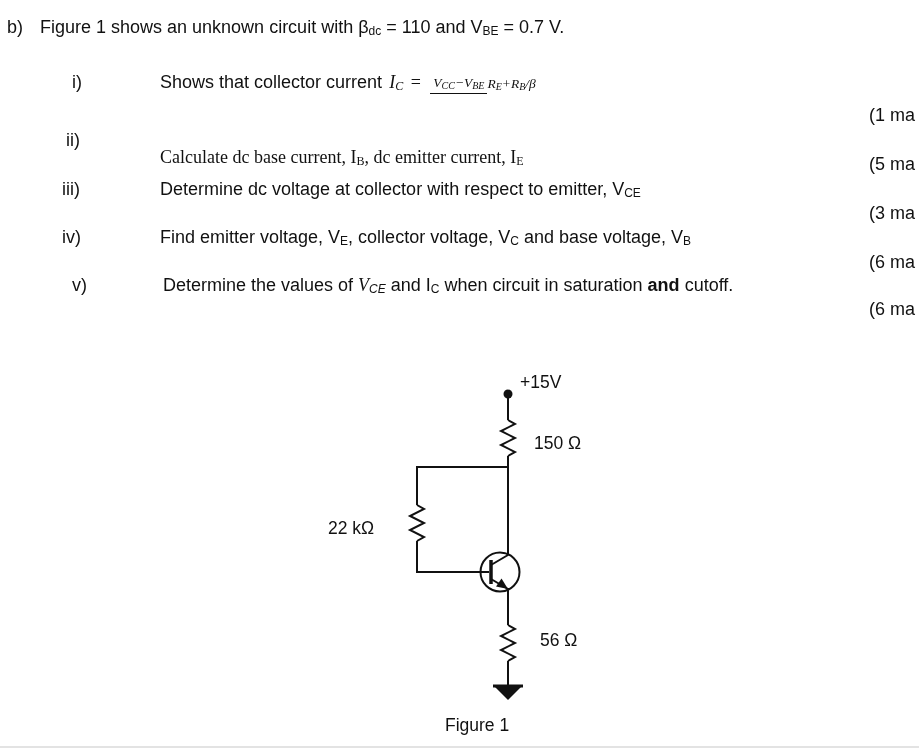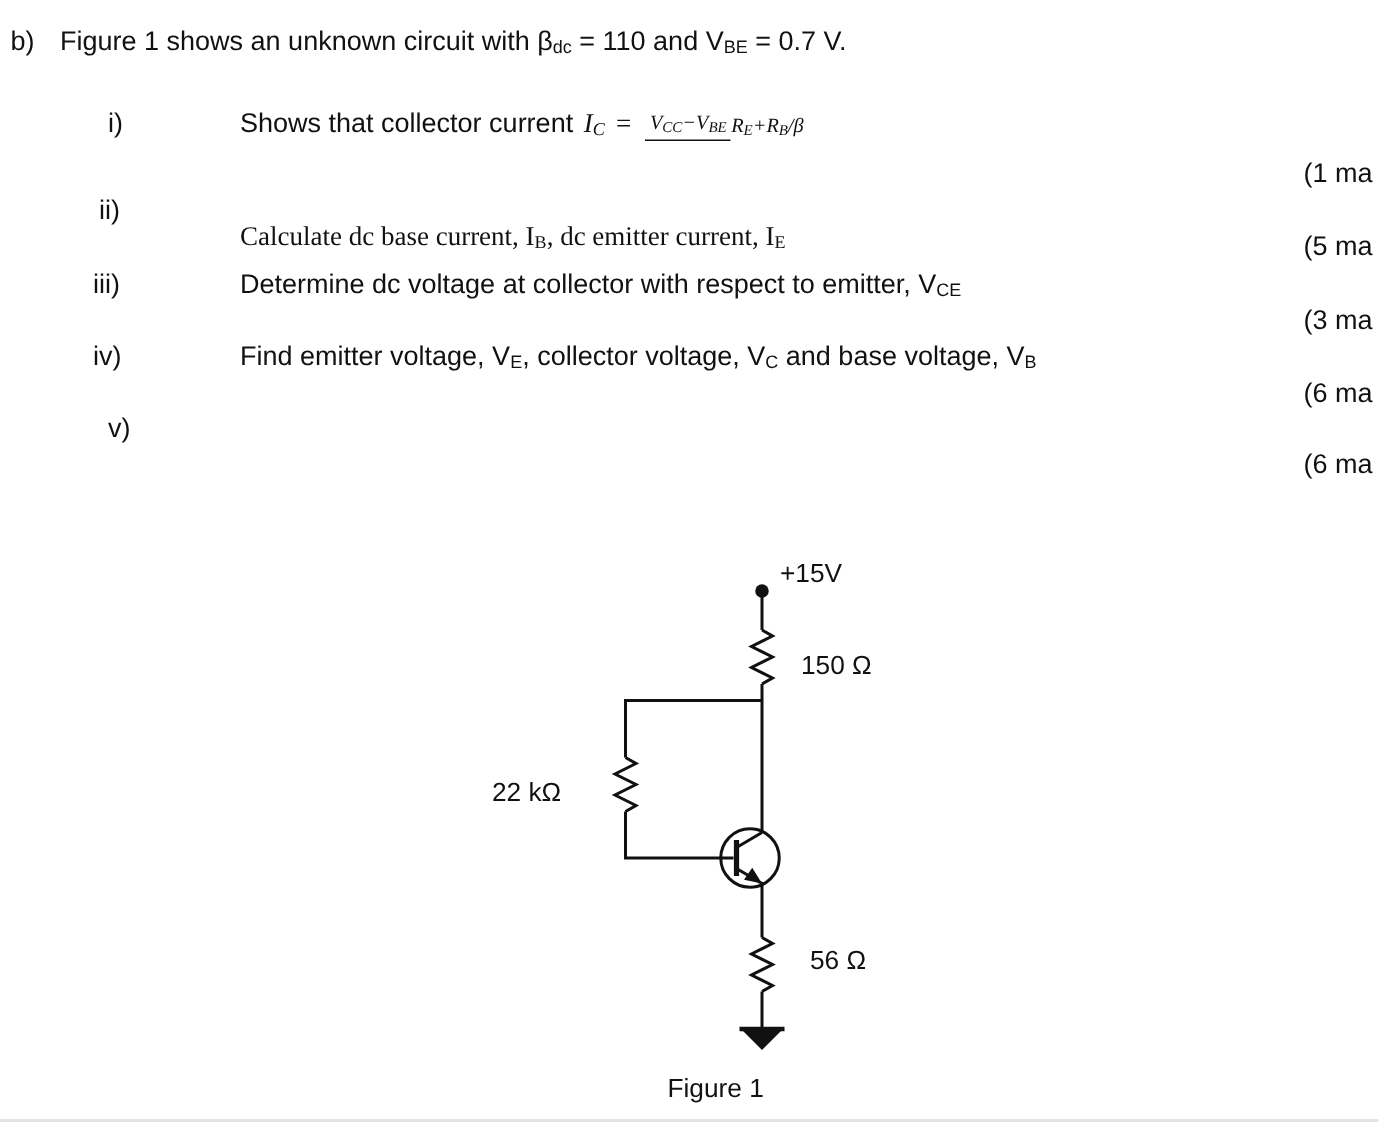--- a/index.html
+++ b/index.html
@@ -62,20 +62,23 @@
   </div>
   <div class="abs txt" style="left:869px; top:201px;">(3 ma</div>
 
   <div class="abs txt" style="left:62px; top:225px;">iv)</div>
   <div class="abs txt" style="left:160px; top:225px;">
     <span>Find emitter voltage, V</span><span class="ss">E</span><span>, collector voltage, V</span><span class="ss">C</span><span> and base voltage, V</span><span class="ss">B</span>
   </div>
   <div class="abs txt" style="left:869px; top:250px;">(6 ma</div>
 
   <div class="abs txt" style="left:72px; top:273px;">v)</div>
+  <div class="abs txt" style="left:163px; top:273px;">
+    <span>Determine the values of </span><span class="math">V</span><span class="msub">CE</span><span> and I</span><span class="ss">C</span><span> when circuit in saturation </span><span class="b">and</span><span> cutoff.</span>
+  </div>
   <div class="abs txt" style="left:869px; top:297px;">(6 ma</div>
 
   <svg class="abs" style="left:0; top:0;" width="919" height="750" viewBox="0 0 919 750">
 
     <circle cx="508" cy="394" r="4.5" fill="#111"></circle>
     <text x="520" y="388">+15V</text>
 
     <path d="M508 394 V420" stroke="#111" stroke-width="2" fill="none"></path>
 
     <path d="M508 420 l7 4 l-14 7 l14 7 l-14 7 l14 7 l-7 4" stroke="#111" stroke-width="2" fill="none" stroke-linejoin="miter"></path>

